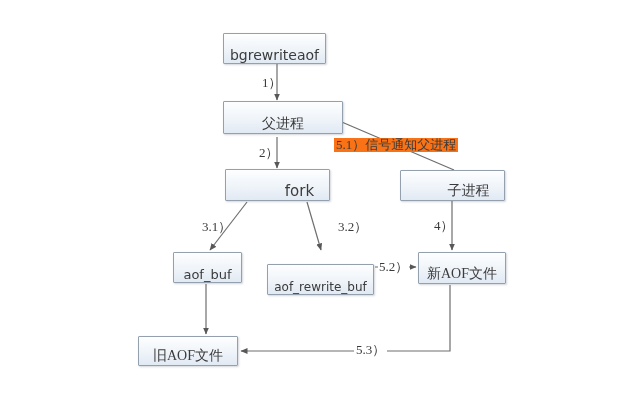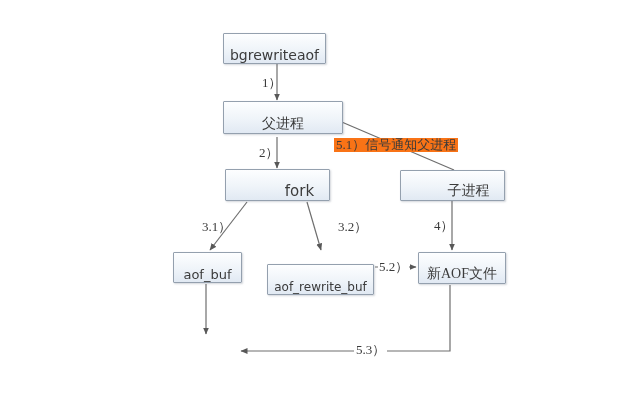--- a/index.html
+++ b/index.html
@@ -102,20 +102,23 @@
   </div>
   <div class="node latin" id="node-aofbuf">
     <span>aof_buf</span>
   </div>
   <div class="node latin" id="node-aofrewritebuf">
     <span>aof_rewrite_buf</span>
   </div>
   <div class="node cjk" id="node-newaof">
     <span>新AOF文件</span>
   </div>
+  <div class="node cjk" id="node-oldaof">
+    <span>旧AOF文件</span>
+  </div>
 
   <div class="elabel" id="lbl-1">1）</div>
   <div class="elabel" id="lbl-2">2）</div>
   <div class="elabel" id="lbl-31">3.1）</div>
   <div class="elabel" id="lbl-32">3.2）</div>
   <div class="elabel" id="lbl-4">4）</div>
   <div class="elabel" id="lbl-51">5.1）信号通知父进程</div>
   <div class="elabel" id="lbl-52">5.2）</div>
   <div class="elabel" id="lbl-53">5.3）</div>
 

